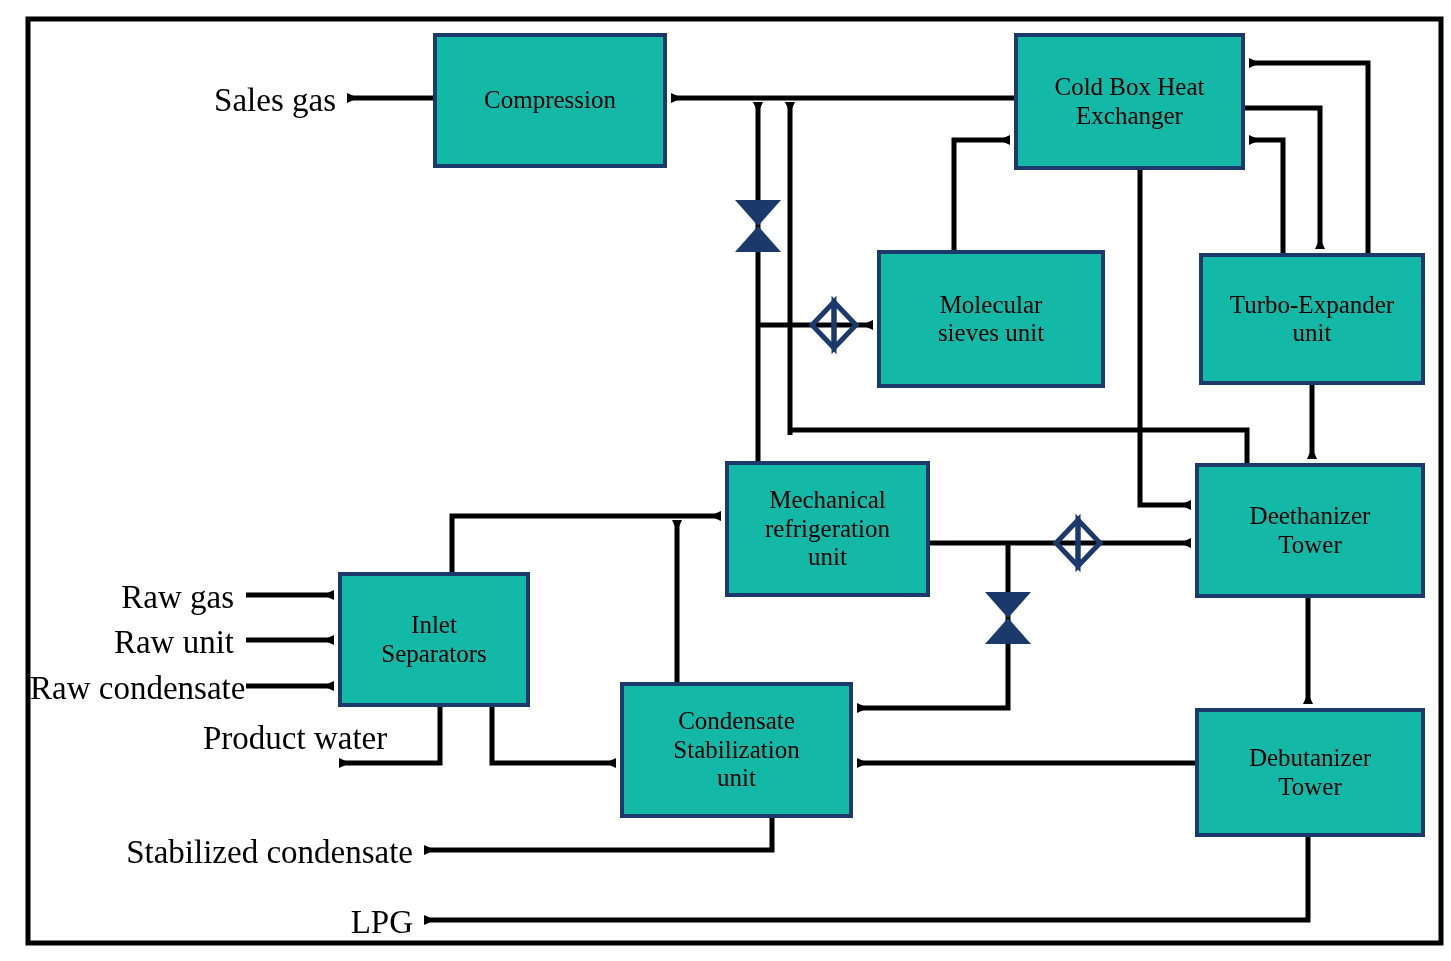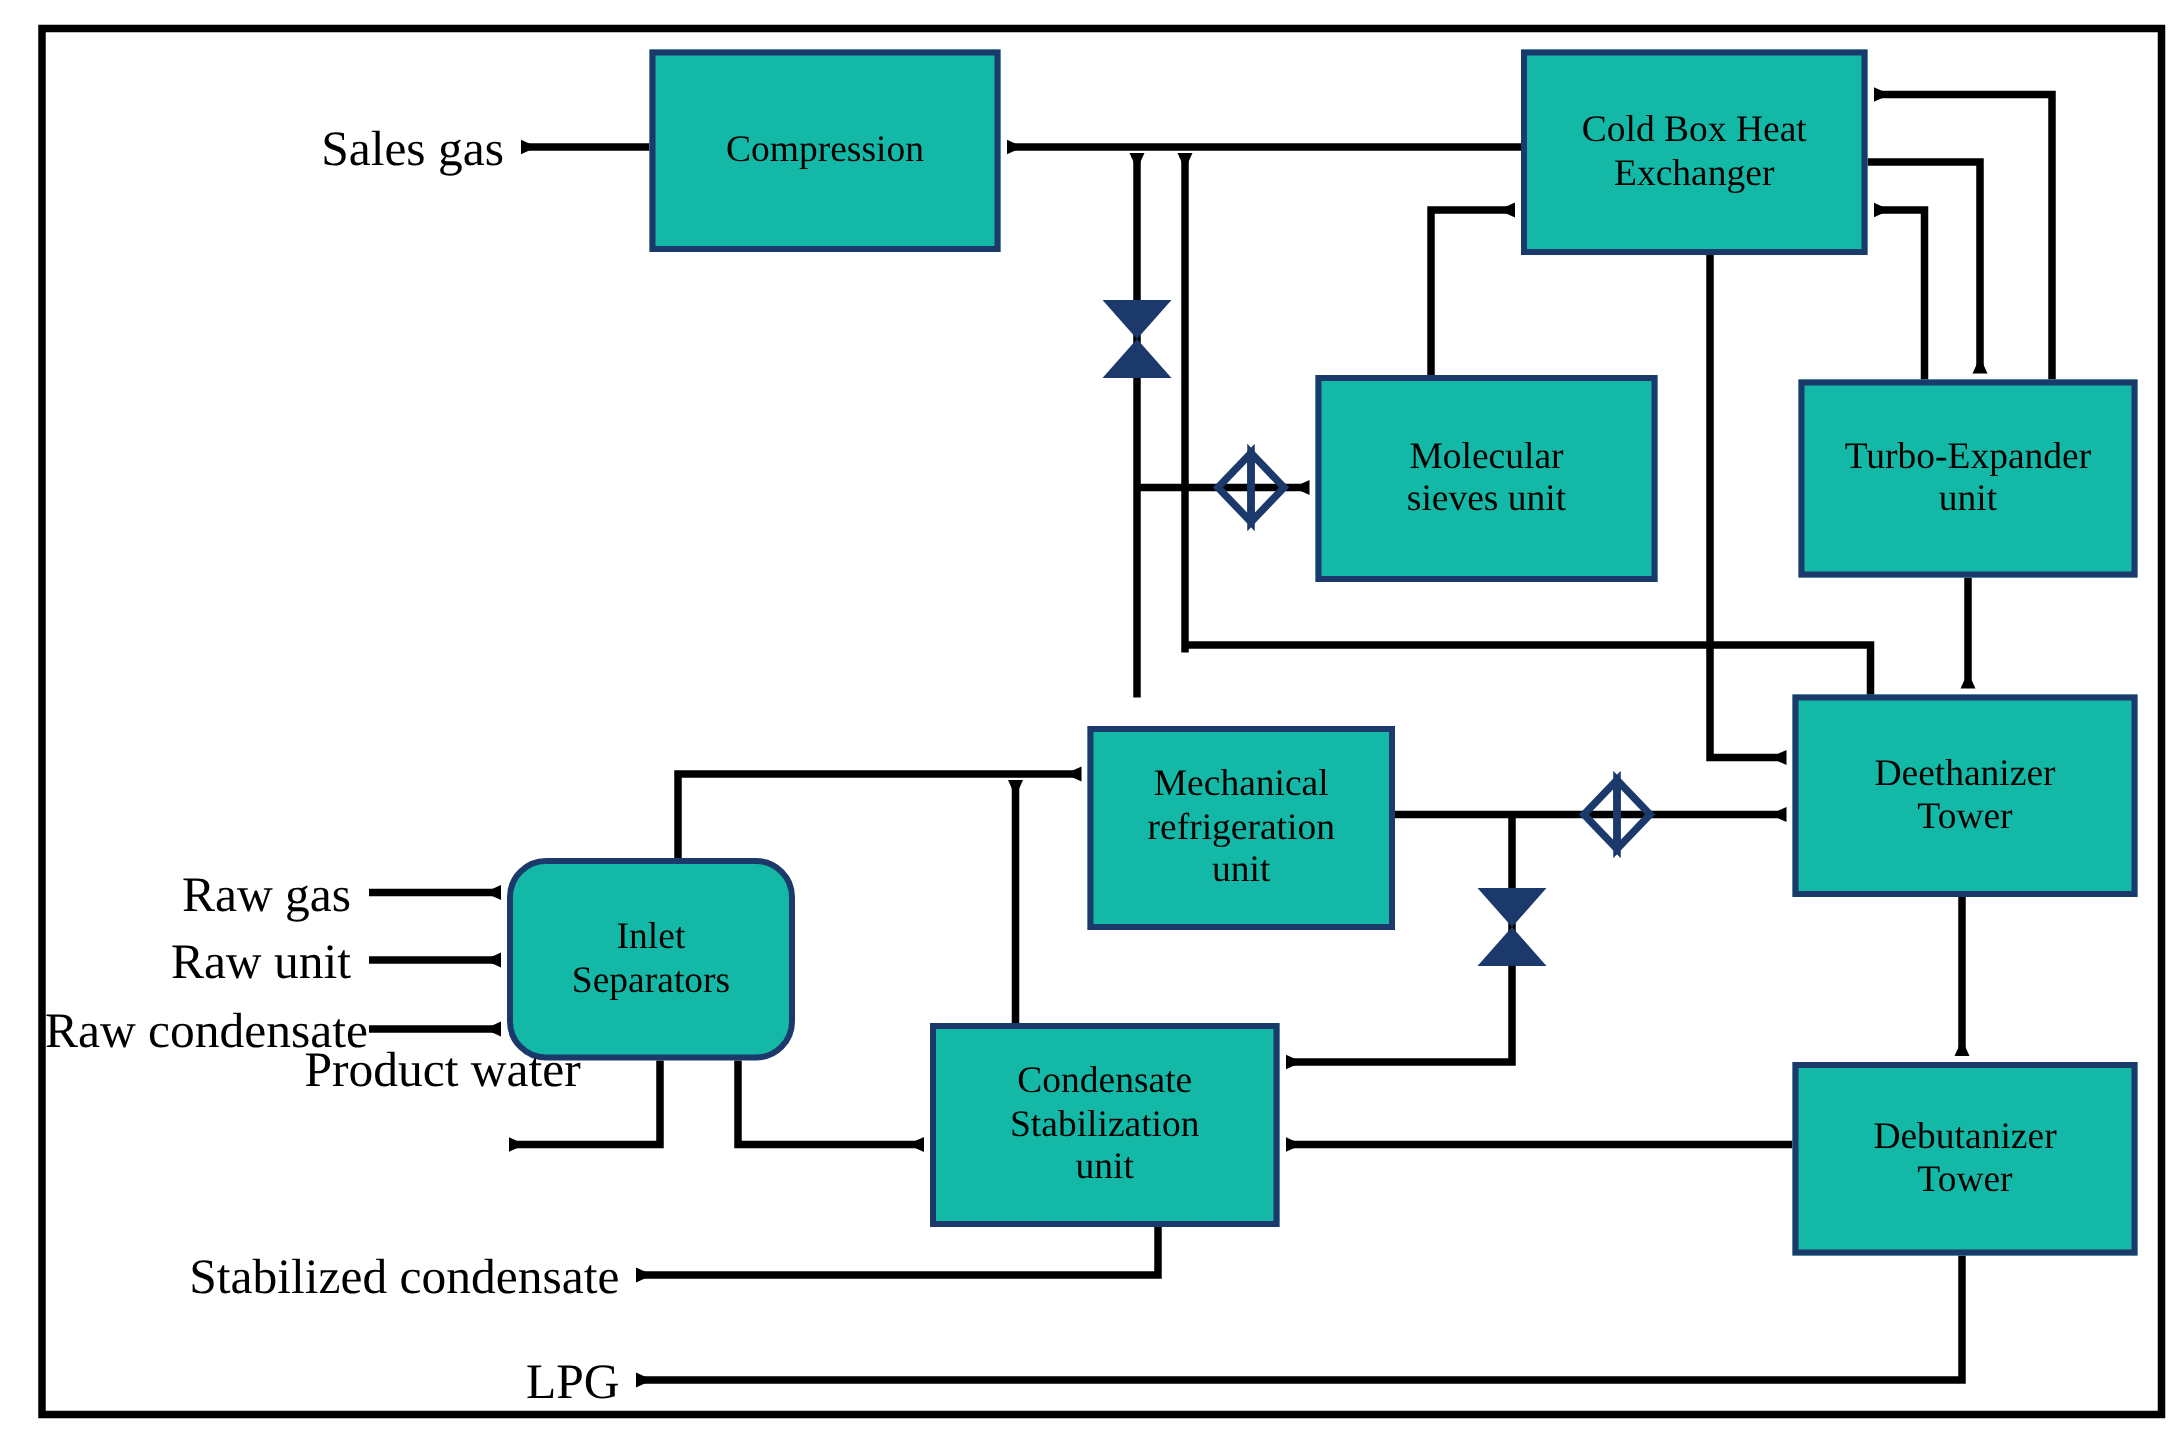--- a/index.html
+++ b/index.html
@@ -147,36 +147,36 @@
     </span>
   </div>
 
   <div class="box" style="left:1199px; top:253px; width:226px; height:132px;">
     <span>
       <span>Turbo-Expander</span><br>
       <span>unit</span>
     </span>
   </div>
 
-  <div class="box" style="left:725px; top:461px; width:205px; height:136px;margin-top:23px;">
+  <div class="box" style="left:725px; top:461px; width:205px; height:136px;">
     <span>
       <span>Mechanical</span><br>
       <span>refrigeration</span><br>
       <span>unit</span>
     </span>
   </div>
 
   <div class="box" style="left:1195px; top:463px; width:230px; height:135px;">
     <span>
       <span>Deethanizer</span><br>
       <span>Tower</span>
     </span>
   </div>
 
-  <div class="box" style="left:338px; top:572px; width:192px; height:135px;border-radius:26px;">
+  <div class="box" style="left:338px; top:572px; width:192px; height:135px;">
     <span>
       <span>Inlet</span><br>
       <span>Separators</span>
     </span>
   </div>
 
   <div class="box" style="left:620px; top:682px; width:233px; height:136px;">
     <span>
       <span>Condensate</span><br>
       <span>Stabilization</span><br>
@@ -200,21 +200,21 @@
   </div>
 
   <div class="flowlabel lbl-right" style="left:30px; top:624px; width:204px;">
     <span>Raw unit</span>
   </div>
 
   <div class="flowlabel lbl-right" style="left:30px; top:670px; width:204px;">
     <span>Raw condensate</span>
   </div>
 
-  <div class="flowlabel" style="left:203px; top:696px;font-family:Liberation Serif, serif;">
+  <div class="flowlabel" style="left:203px; top:720px;font-family:Liberation Serif, serif;">
     <span>Product water</span>
   </div>
 
   <div class="flowlabel lbl-right" style="left:60px; top:834px; width:353px;">
     <span>Stabilized condensate</span>
   </div>
 
   <div class="flowlabel lbl-right" style="left:230px; top:904px; width:183px;">
     <span>LPG</span>
   </div>

